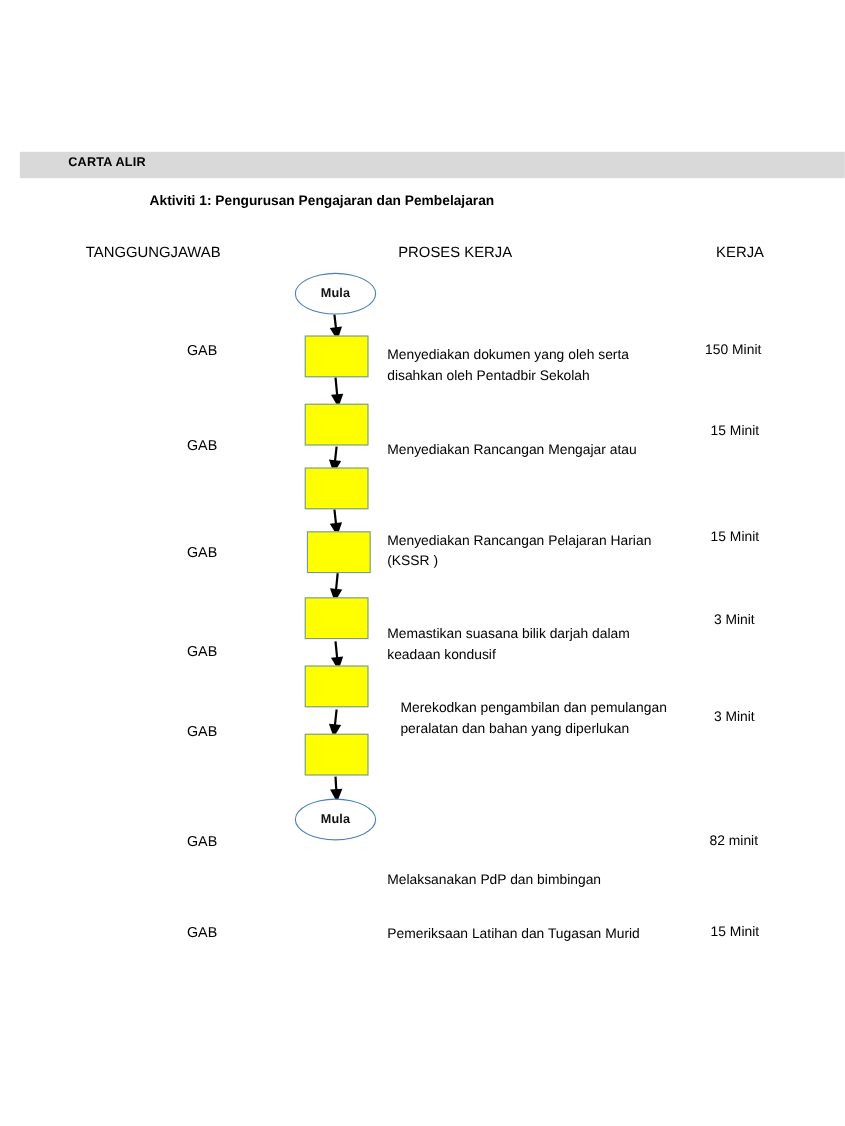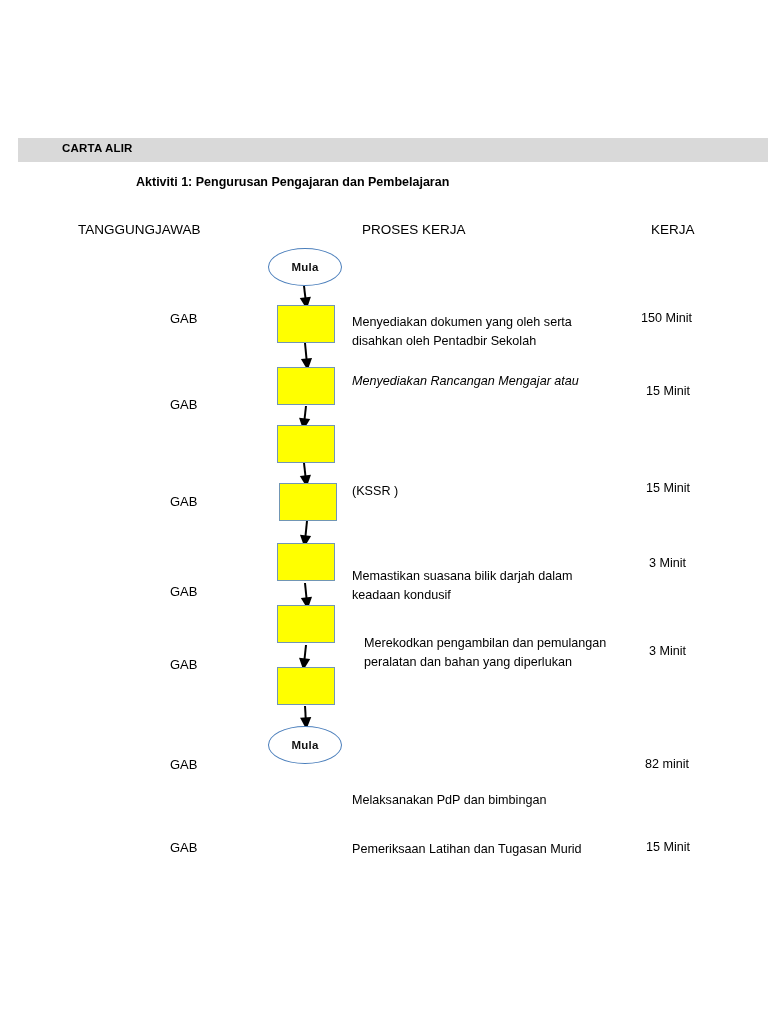--- a/index.html
+++ b/index.html
@@ -181,27 +181,28 @@
 </div>
 
 <div class="resp-label" style="top:311px;">GAB</div>
 <div class="proc-text" style="top:313px;">
   <div>Menyediakan dokumen yang oleh serta</div>
   <div>disahkan oleh Pentadbir Sekolah</div>
 </div>
 <div class="dur-label" style="left:641px; top:311px;">150 Minit</div>
 
 <div class="resp-label" style="top:397px;">GAB</div>
-<div class="proc-text" style="top:372px;font-style:italic;">
+<div class="proc-text" style="top:400px;">
   <div>Menyediakan Rancangan Mengajar atau</div>
 </div>
 <div class="dur-label" style="left:646px; top:384px;">15 Minit</div>
 
 <div class="resp-label" style="top:494px;">GAB</div>
 <div class="proc-text" style="top:482px; width:300px;">
+  <div>Menyediakan Rancangan Pelajaran Harian</div>
   <div>(KSSR )</div>
 </div>
 <div class="dur-label" style="left:646px; top:481px;">15 Minit</div>
 
 <div class="resp-label" style="top:584px;">GAB</div>
 <div class="proc-text" style="top:567px;">
   <div>Memastikan suasana bilik darjah dalam</div>
   <div>keadaan kondusif</div>
 </div>
 <div class="dur-label" style="left:649px; top:556px;">3 Minit</div>

